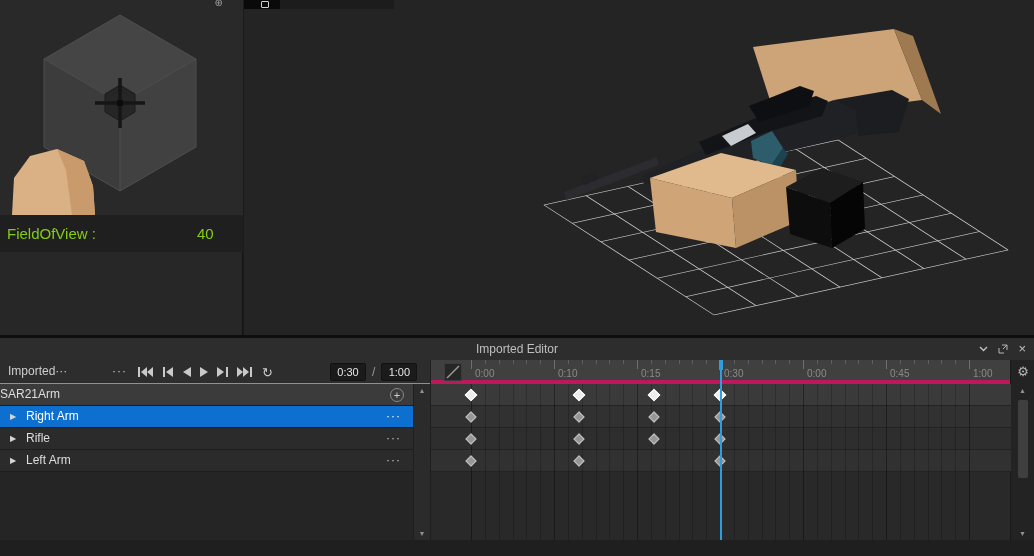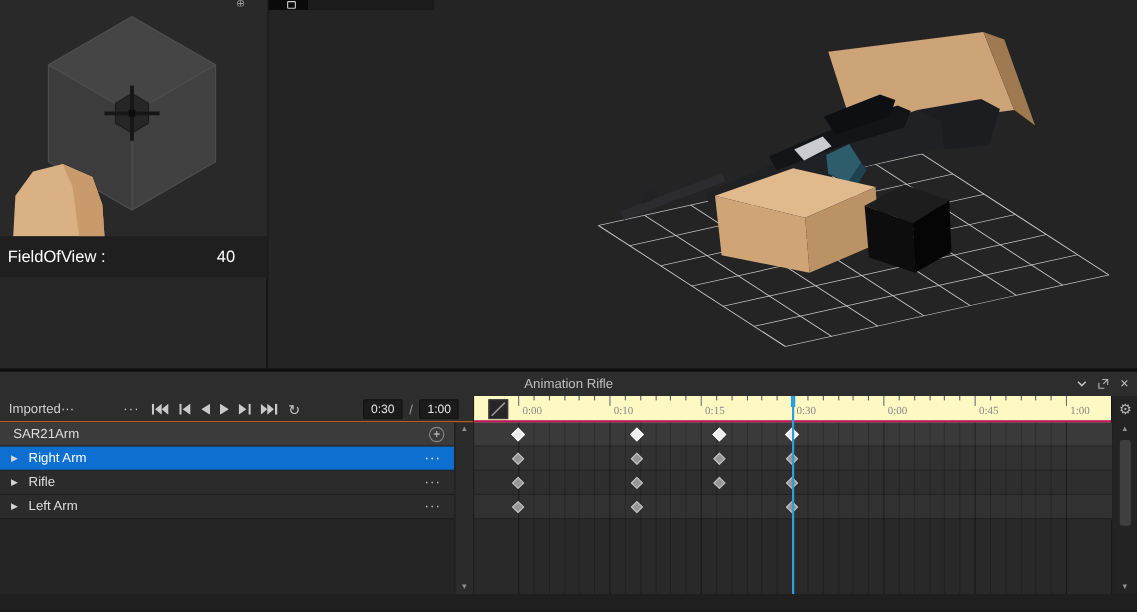--- a/index.html
+++ b/index.html
@@ -7,21 +7,21 @@
   .app {
     position:relative; width:1034px; height:556px; overflow:hidden;
     background:#1b1b1b; font-family:"Liberation Sans", sans-serif;
     -webkit-user-select:none; user-select:none;
   }
   
   .top-area { position:absolute; left:0; top:0; width:1034px; height:335px; }
   .camera-panel { position:absolute; left:0; top:0; width:243px; height:335px; background:#272727; border-right:1px solid #141414; }
   .preview { position:absolute; left:0; top:0; width:243px; height:215px; background:#292929; overflow:hidden; }
   .preview-partial { position:absolute; right:14px; top:-3px; height:9px; overflow:hidden; color:#9a9a9a; font-size:10px; letter-spacing:6px; }
-  .fov-row { position:absolute; left:0; top:215px; width:243px; height:37px; background:#1f1f1f; color:#ffffff; font-size:15px; }
+  .fov-row { position:absolute; left:0; top:215px; width:243px; height:37px; background:#1f1f1f; color:#84cc16; font-size:15px; }
   .fov-label { position:absolute; left:7px; line-height:37px; }
   .fov-value { position:absolute; left:197px; line-height:37px; }
   .btn-row { position:absolute; left:2px; top:268px; display:flex; gap:5px; }
   .panel-btn { width:115px; height:46px; background:#3a3a3a; border:none; color:#ececec; font-size:12.5px; line-height:1.3; font-family:inherit; text-align:center; }
   .viewport { position:absolute; left:244px; top:0; width:790px; height:335px; background:#242424; overflow:hidden; }
   .scene { position:absolute; left:0; top:0; }
   .vp-strip { position:absolute; left:0; top:0; width:150px; height:9px; background:#0a0a0a; z-index:4; }
   .vp-strip-tab { position:absolute; left:36px; top:0; width:114px; height:9px; background:#1c1c1c; }
   .vp-strip-icon { position:absolute; left:17px; top:1px; width:8px; height:7px; border:1px solid #cfcfcf; border-radius:1px; }
   
@@ -40,30 +40,30 @@
   .time-area { position:absolute; left:330px; top:0; height:24px; display:flex; align-items:center; gap:6px; }
   .timebox { width:36px; height:18px; background:#1b1b1b; border:1px solid #121212; border-radius:2px; color:#e6e6e6; font-size:11px; text-align:center; line-height:16px; }
   .slash { color:#9a9a9a; font-size:12px; }
   
   .track-list { position:absolute; left:0; top:24px; width:413px; height:156px; background:#252525; }
   .track-row { position:relative; height:22px; border-bottom:1px solid #1e1e1e; background:#2b2b2b; font-size:12px; color:#dedede; }
   .track-row.header { background:#3b3b3b; }
   .track-row.selected { background:var(--sel-blue,#0d6fd0); color:#fff; }
   .expander { position:absolute; left:10px; top:0; line-height:22px; font-size:8px; color:#d6d6d6; }
   .track-name { position:absolute; left:26px; line-height:21px; }
-  .track-name.root { left:12px; }
+  .track-name.root { left:0; }
   .row-menu { position:absolute; right:12px; line-height:21px; font-size:12px; letter-spacing:1px; color:#c9c9c9; }
   .track-row.selected .row-menu { color:#fff; }
   .add-btn { position:absolute; right:9px; top:4px; width:14px; height:14px; border:1px solid #898989; border-radius:50%; color:#cfcfcf; font-size:11px; line-height:12px; text-align:center; }
   .tl-scroll { position:absolute; left:413px; top:24px; width:17px; height:156px; background:#2b2b2b; border-left:1px solid #1f1f1f; }
   .tl-up, .tl-down { position:absolute; left:0; width:16px; text-align:center; font-size:7px; color:#8f8f8f; }
   .tl-up { top:3px; } .tl-down { bottom:3px; }
   
   .ae-timeline { position:absolute; left:430px; top:0; width:580px; height:180px; background:#292929; border-left:1px solid #1f1f1f; }
-  .ruler { position:absolute; left:0; top:0; width:580px; height:24px; background:#fef9c3; border-bottom:2px solid #be185d;font-family:Liberation Serif, serif; }
+  .ruler { position:absolute; left:0; top:0; width:580px; height:24px; background:#404040; border-bottom:4px solid #be185d; }
   .diag-box { position:absolute; left:13px; top:3px; width:18px; height:18px; background:#262626; border:1px solid #3c3c3c; }
   .tick { position:absolute; top:0; width:1px; height:4px; background:#5e5e5e; }
   .tick.major { height:9px; background:#6e6e6e; }
   .tick-label { position:absolute; top:8px; font-size:10px; color:#8a8a8a; }
   .lanes { position:absolute; left:0; top:24px; width:580px; height:156px; overflow:hidden; }
   .lane-band { position:absolute; left:0; width:580px; height:22px; border-bottom:1px solid #232323; z-index:1; }
   .lane-band.summary { background:#3a3a3a; }
   .lane-band.a { background:#313131; }
   .lane-band.b { background:#2e2e2e; }
   .gridline { position:absolute; top:0; bottom:0; width:1px; background:rgba(0,0,0,0.20); z-index:2; }
@@ -169,21 +169,21 @@
       <div class="vp-strip">
         <div class="vp-strip-tab"></div>
         <div class="vp-strip-icon"></div>
       </div>
     </div>
   </div>
 
   <div class="anim">
 
     <div class="ae-titlebar">
-      <span class="ae-title">Animation Rifle</span>
+      <span class="ae-title">Imported Editor</span>
       <span class="ae-win-icons">
         <button class="winbtn">
           <svg width="9" height="6" viewBox="0 0 9 6">
               <polyline points="1,1 4.5,4.5 8,1" fill="none" stroke="#c0c0c0" stroke-width="1.4"></polyline>
             </svg>
         </button>
         <button class="winbtn">
           <svg width="10" height="10" viewBox="0 0 10 10" fill="none" stroke="#b5b5b5">
             <path d="M1,4 V9 H6"></path>
               <path d="M4,1 H9 V6"></path>

